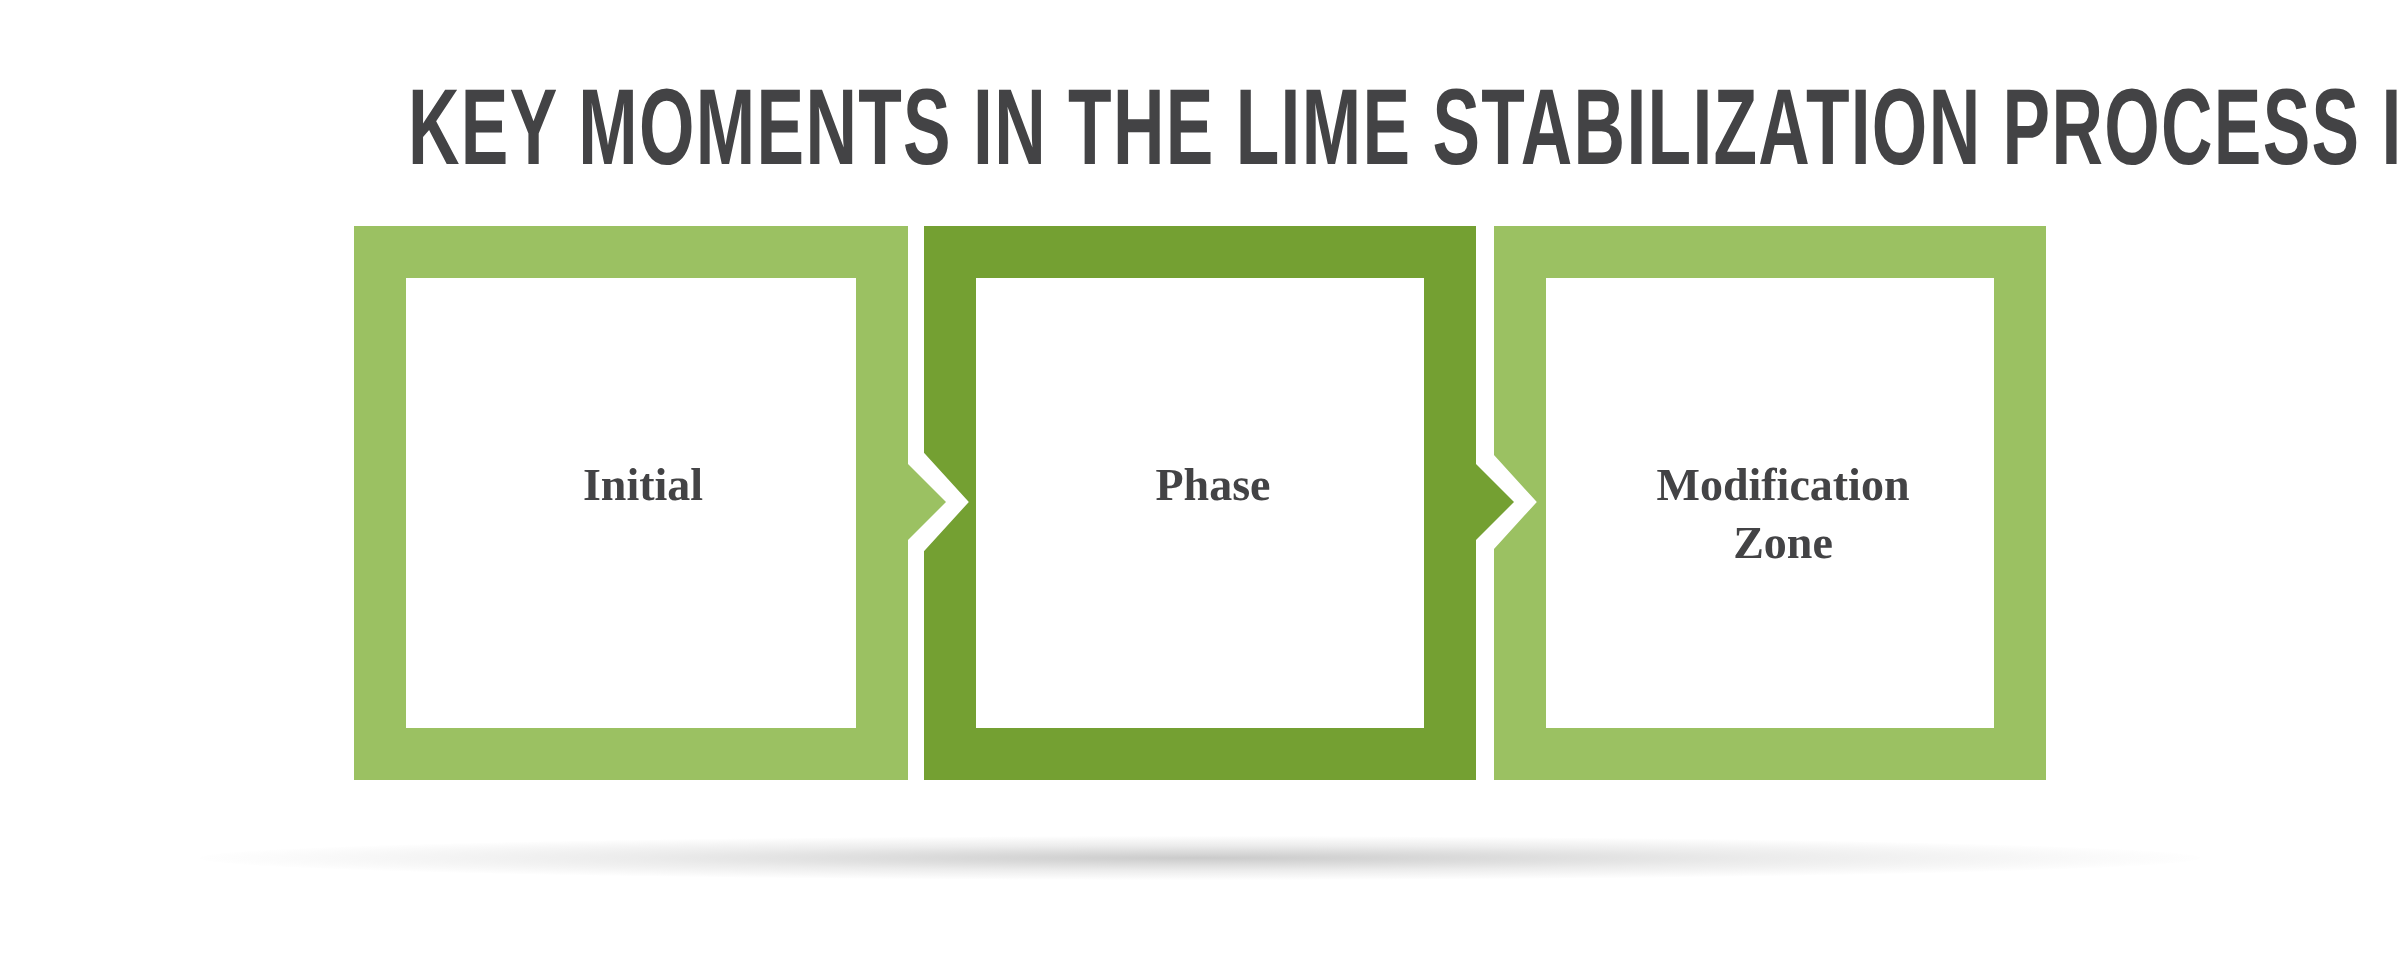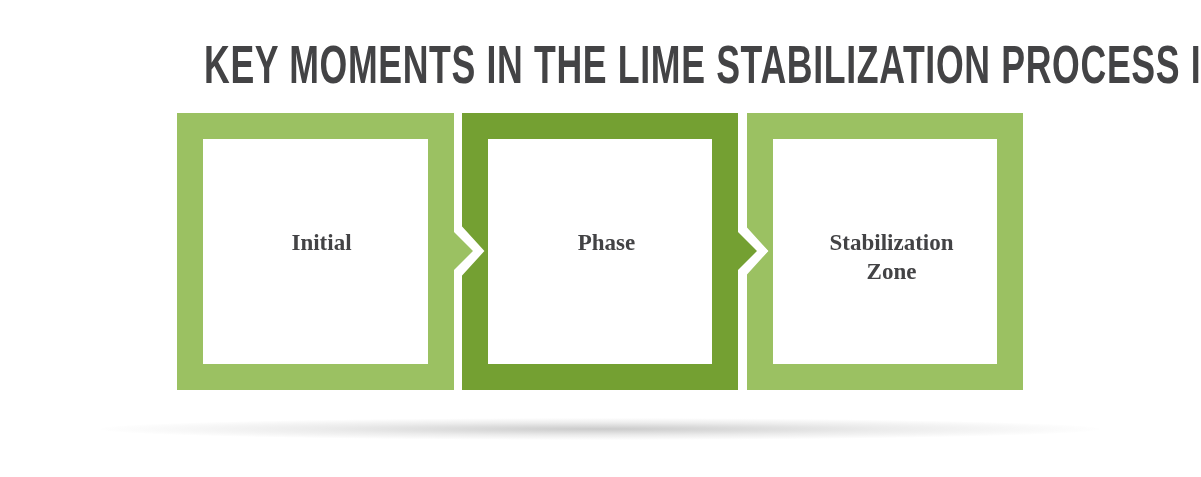--- a/index.html
+++ b/index.html
@@ -61,17 +61,17 @@
   <polygon points="738,233 756,251 738,269" fill="#74a032"></polygon>
 </svg>
 
 <div class="label" style="left:203px; top:228px;">
   <div>Initial</div>
 </div>
 <div class="label" style="left:488px; top:228px;">
   <div>Phase</div>
 </div>
 <div class="label" style="left:773px; top:228px;">
-  <div>Stabilization</div>
+  <div>Modification</div>
   <div>Zone</div>
 </div>
 
 <div class="shadow"></div>
 
 </body></html>

